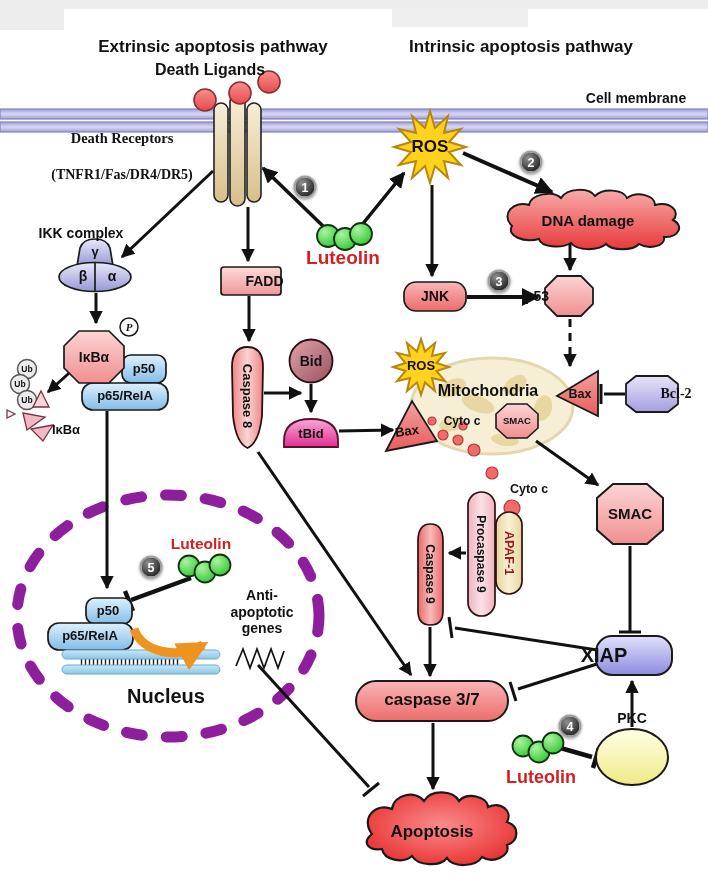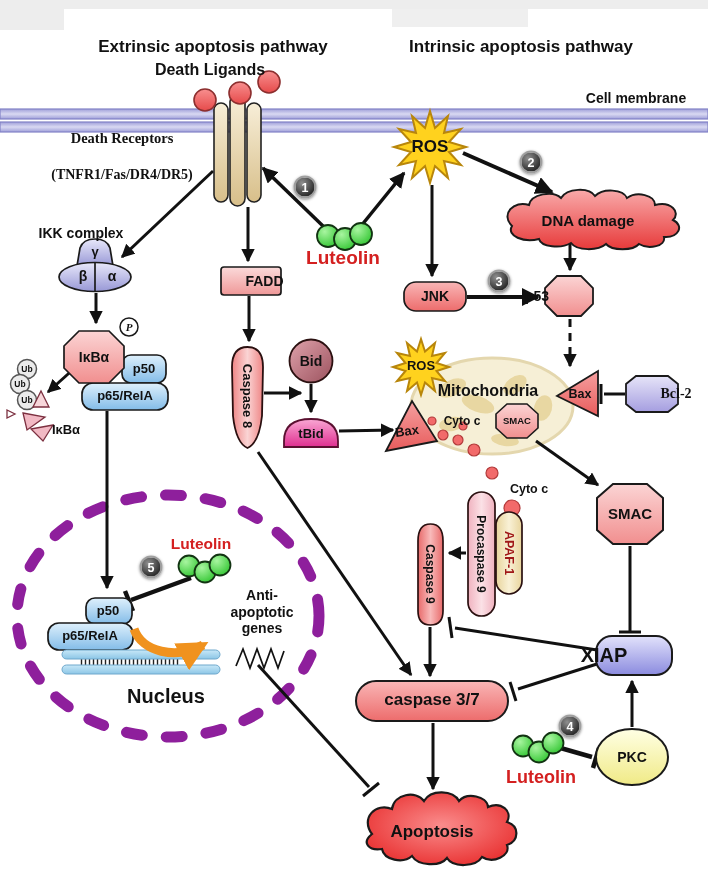--- a/index.html
+++ b/index.html
@@ -352,21 +352,21 @@
 <div class="lbl" style="left:580px;top:394px;font-size:12.5px;">Bax</div>
 <div class="lbl serif" style="left:652px;top:394px;font-size:14px;margin-left:24px;">Bcl-2</div>
 <div class="lbl" style="left:529px;top:489px;font-size:12.5px;">Cyto c</div>
 <div class="lbl vert" style="left:481px;top:554px;font-size:12px;">Procaspase 9</div>
 <div class="lbl vert maroon" style="left:509px;top:553px;font-size:12.5px;">APAF-1</div>
 <div class="lbl vert" style="left:430px;top:574px;font-size:12px;">Caspase 9</div>
 <div class="lbl" style="left:630px;top:514px;font-size:15px;">SMAC</div>
 <div class="lbl" style="left:604px;top:656px;font-size:20px;">XIAP</div>
 <div class="lbl" style="left:432px;top:700px;font-size:17px;">caspase 3/7</div>
 <div class="lbl" style="left:432px;top:832px;font-size:17px;">Apoptosis</div>
-<div class="lbl" style="left:632px;top:757px;font-size:14px;">PKC</div>
+<div class="lbl" style="left:632px;top:718px;font-size:14px;">PKC</div>
 <div class="lbl red" style="left:541px;top:778px;font-size:18px;">Luteolin</div>
 <div class="lbl red" style="left:201px;top:544px;font-size:15.5px;">Luteolin</div>
 <div class="lbl" style="left:108px;top:611px;font-size:13px;">p50</div>
 <div class="lbl" style="left:90px;top:636px;font-size:13px;">p65/RelA</div>
 <div class="lbl" style="left:262px;top:612px;font-size:14px;">
   <span style="display:block">Anti-</span>
   <span style="display:block">apoptotic</span>
   <span style="display:block">genes</span>
 </div>
 <div class="lbl" style="left:166px;top:697px;font-size:20px;">Nucleus</div>

